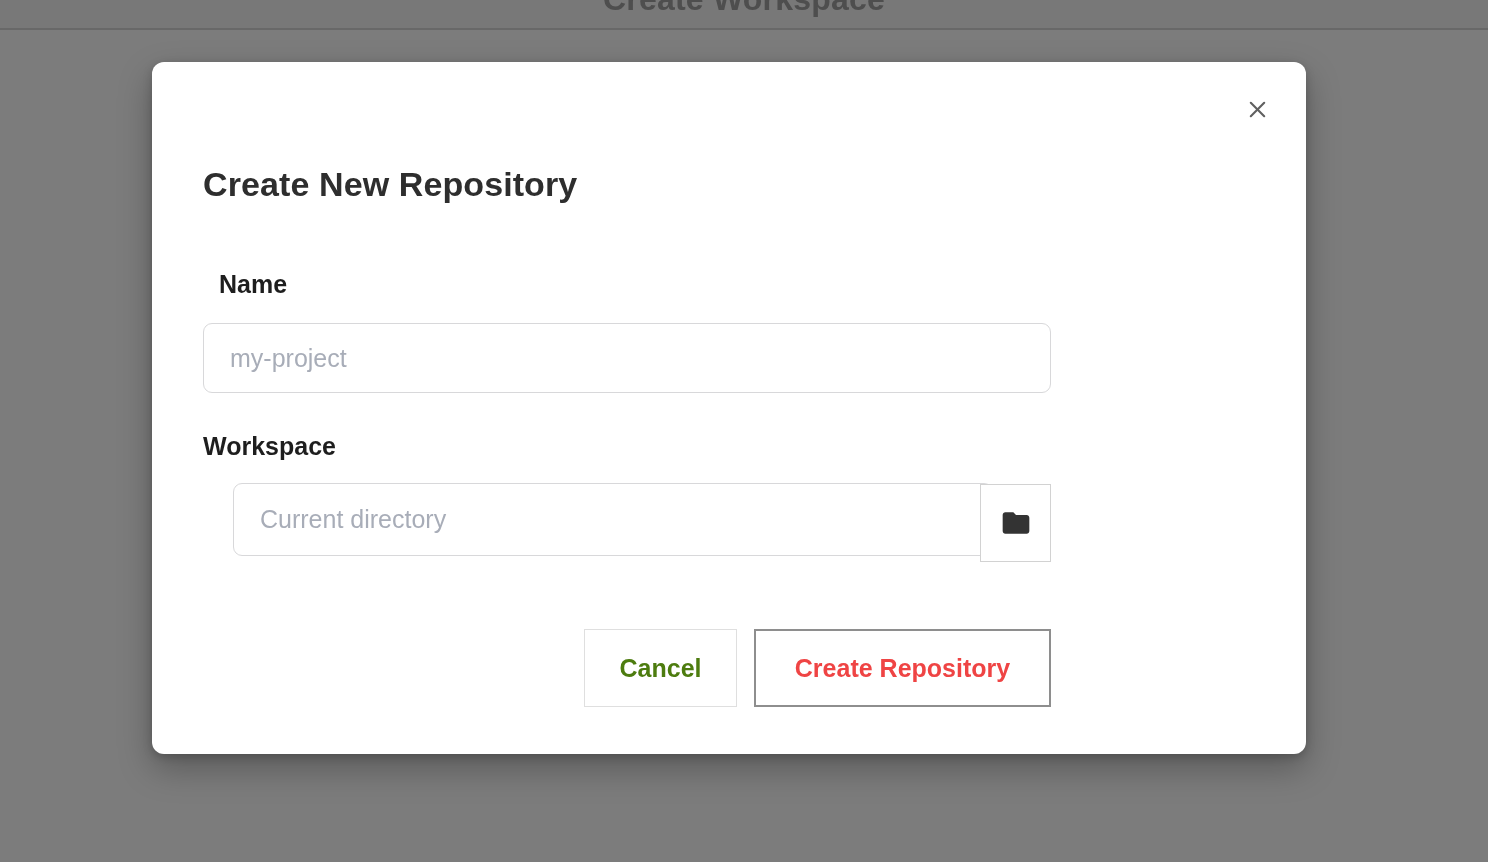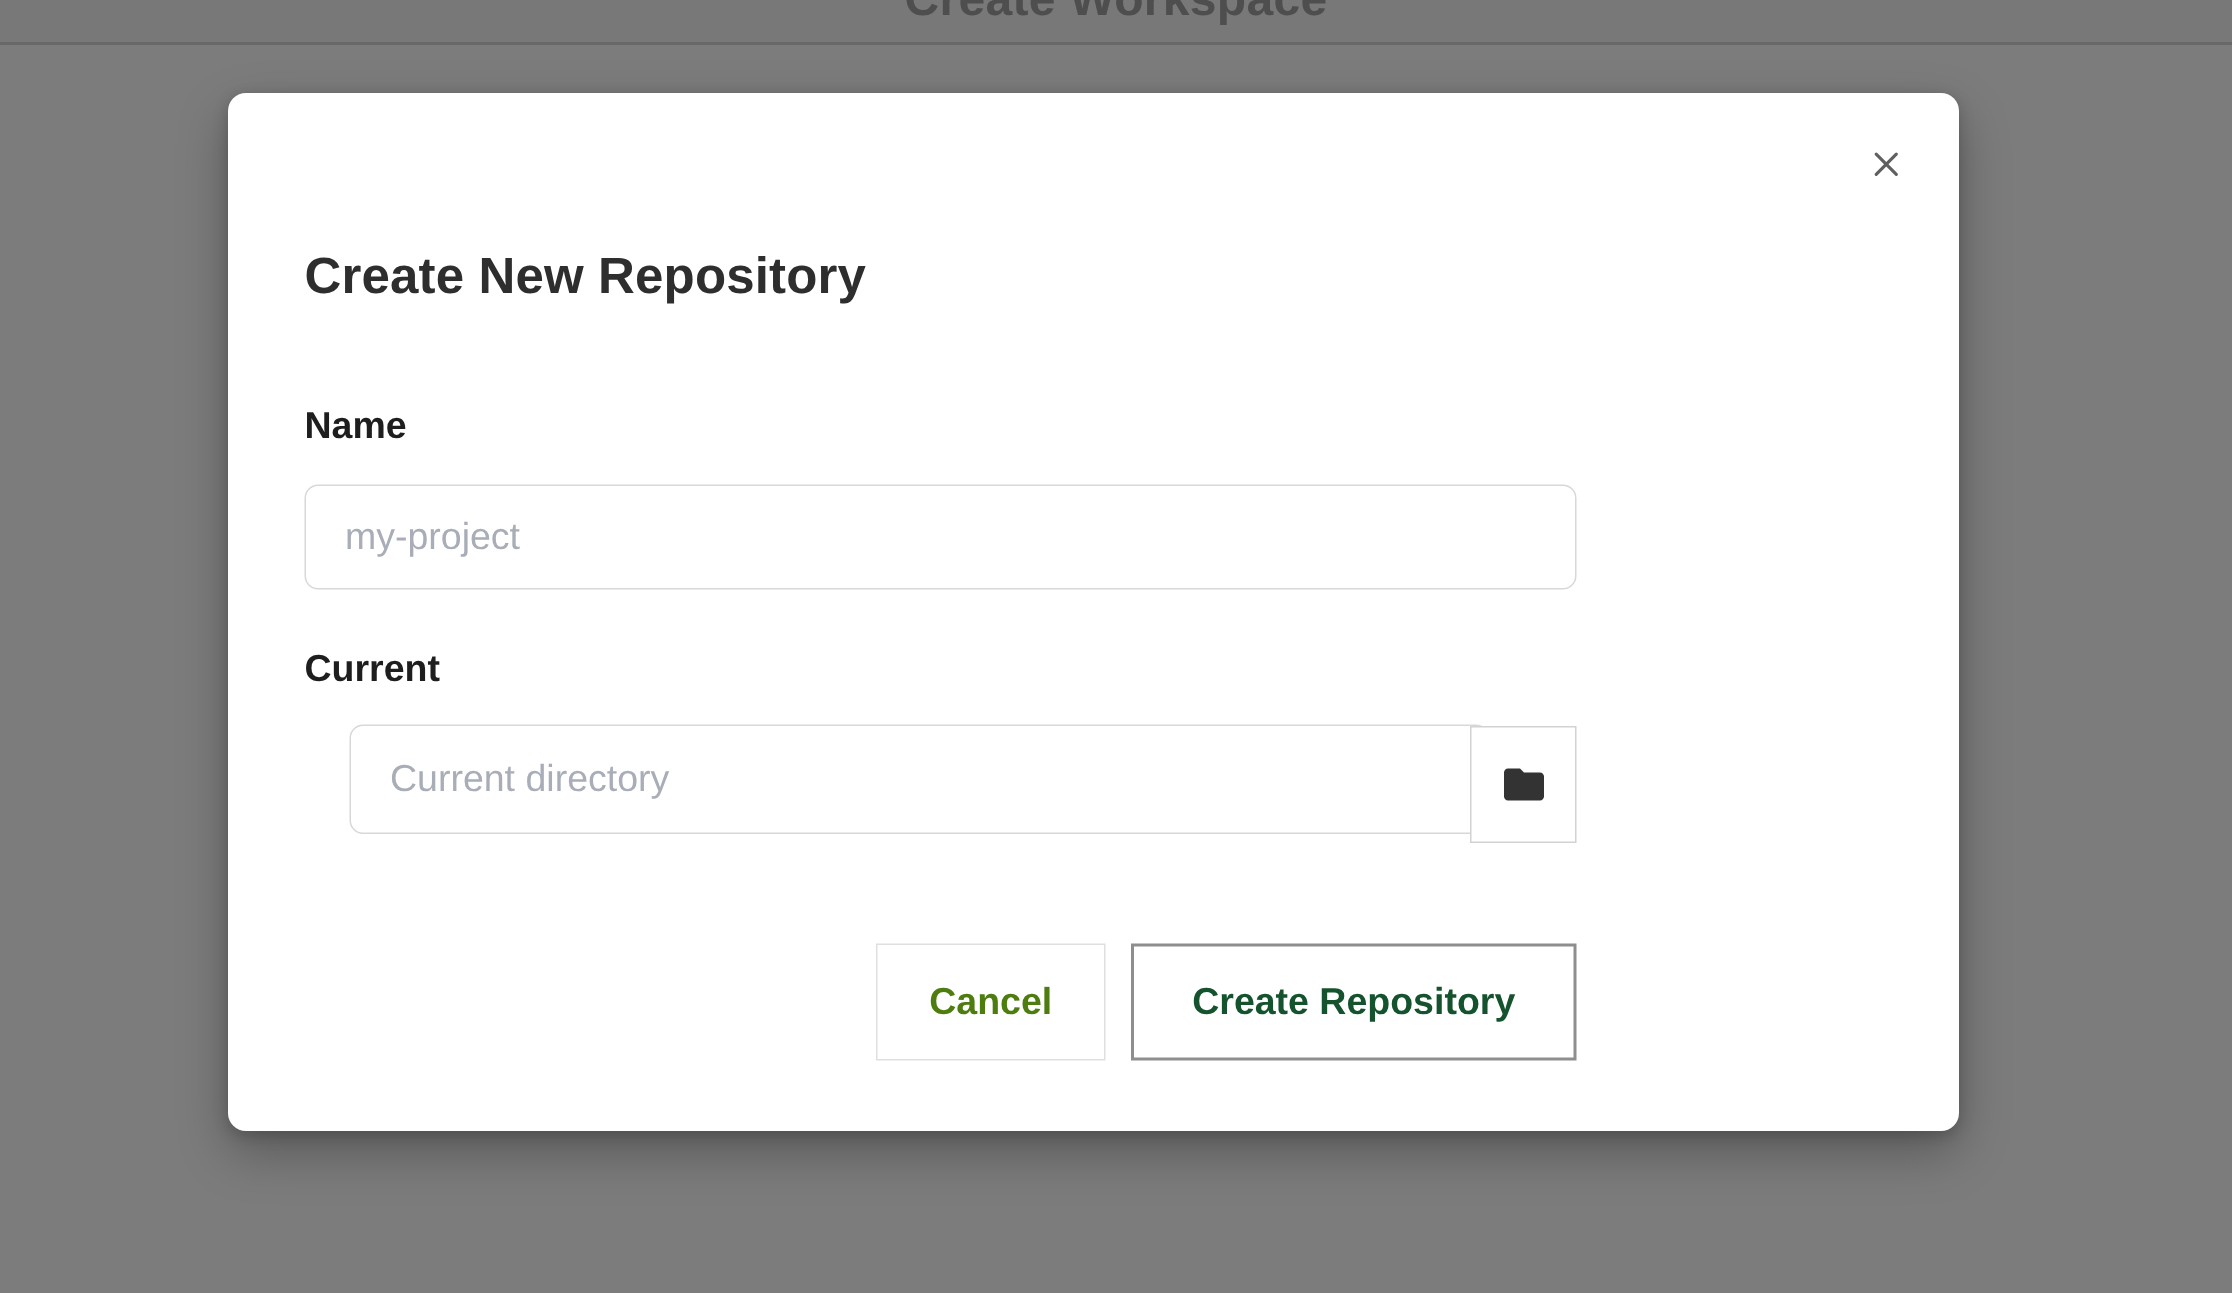--- a/index.html
+++ b/index.html
@@ -89,21 +89,21 @@
     color: #3e3e3e;
   }
 
   .field-label {
     position: absolute;
     left: 51px;
     font-size: 25px;
     font-weight: 700;
     color: #1e1e1e;
   }
-  .label-name { top: 208px; }
+  .label-name { top: 208px; margin-left: 16px; }
   .label-location { top: 370px; }
 
   .text-input {
     position: absolute;
     left: 51px;
     height: 70px;
     border: 1.5px solid #d8d8da;
     border-radius: 9px;
     background: #ffffff;
     font-family: "Liberation Sans", sans-serif;
@@ -148,21 +148,21 @@
   .btn-cancel {
     left: 432px;
     width: 153px;
     border: 1.5px solid #dfdfdf;
     color: #4d7c0f;
   }
   .btn-create {
     left: 602px;
     width: 297px;
     border: 2px solid #8e8e8e;
-    color: #14532d;
+    color: #ef4444;
     cursor: default;
   }
 </style>
 </head>
 <body>
 
 <div class="page">
 
   <div class="bg-header">
     <div class="bg-title">Create Workspace</div>
@@ -180,21 +180,21 @@
       </span>
     </button>
 
     <h1 class="dialog-title">Create New Repository</h1>
 
 
     <label class="field-label label-name">Name</label>
 
     <input class="text-input input-name" type="text" placeholder="my-project" style="">
 
-    <label class="field-label label-location">Current</label>
+    <label class="field-label label-location">Workspace</label>
 
     <input class="text-input input-location" type="text" placeholder="Current directory" style="">
 
     <button class="browse-btn" aria-label="Browse">
       <span style="display:flex;">
         <svg width="38" height="32" viewBox="0 0 24 24" fill="#333333">
           <path d="M10 4H4c-1.1 0-2 .9-2 2v12c0 1.1.9 2 2 2h16c1.1 0 2-.9 2-2V8c0-1.1-.9-2-2-2h-8l-2-2z"></path>
         </svg>
       </span>
     </button>

